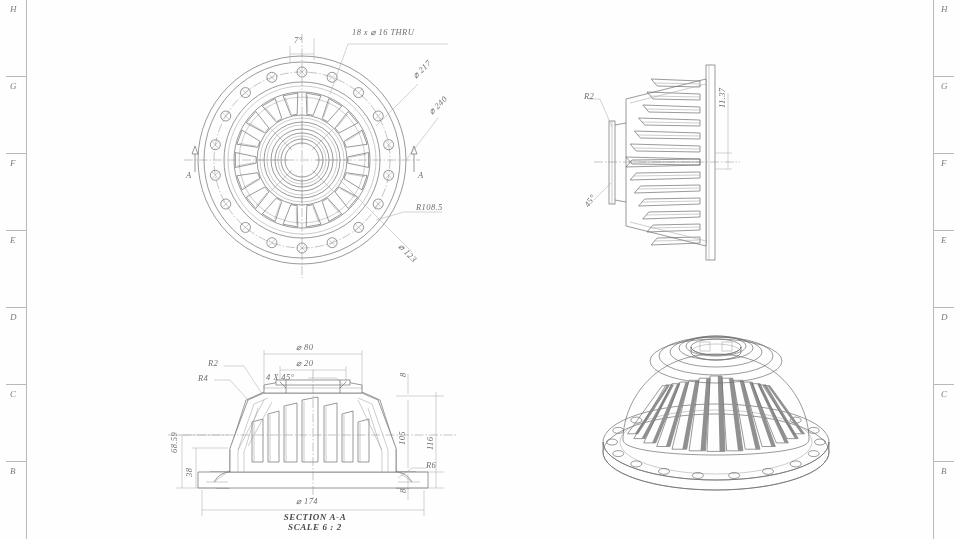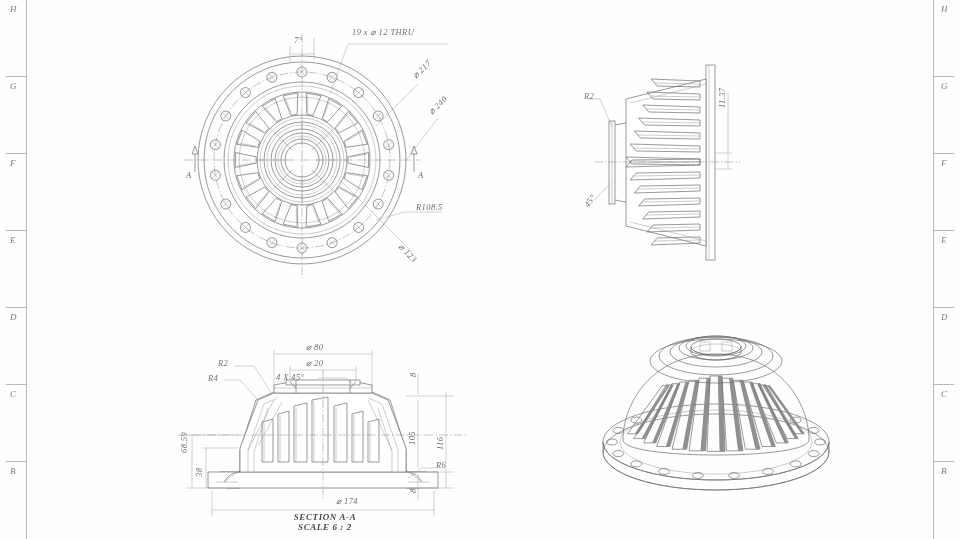--- a/index.html
+++ b/index.html
@@ -226,21 +226,21 @@
         <line class="ln" x1="5" y1="134" x2="5" y2="152"></line>
         <path class="ln" fill="#6f6f6f" d="M2,134 L8,134 L5,126 Z"></path>
       </g>
       <g>
         <line class="ln" x1="224" y1="134" x2="224" y2="152"></line>
         <path class="ln" fill="#6f6f6f" d="M221,134 L227,134 L224,126 Z"></path>
       </g>
     </svg>
 
     <span class="dimtext" style="left:104px;top:15px;">7°</span>
-    <span class="dimtext" style="left:162px;top:7px;">19 x ⌀ 12 THRU</span>
+    <span class="dimtext" style="left:162px;top:7px;">18 x ⌀ 16 THRU</span>
     <span class="dimtext" style="left:224px;top:52px;transform:rotate(-45deg);transform-origin:0 50%;">⌀ 217</span>
     <span class="dimtext" style="left:240px;top:88px;transform:rotate(-45deg);transform-origin:0 50%;">⌀ 240</span>
     <span class="dimtext" style="left:226px;top:182px;">R108.5</span>
     <span class="dimtext" style="left:210px;top:220px;transform:rotate(45deg);transform-origin:0 50%;">⌀ 123</span>
     <span class="dimtext" style="left:-4px;top:150px;">A</span>
     <span class="dimtext" style="left:228px;top:150px;">A</span>
   </div>
 
   <div class="view" style="left:580px;top:65px;width:190px;height:195px;">
     <svg width="190" height="195" viewBox="0 0 190 195">
@@ -302,21 +302,21 @@
       <line class="ln-d" x1="135" y1="104" x2="152" y2="104"></line>
       <line class="ln-d" x1="148" y1="88" x2="148" y2="104"></line>
       <line class="ln-d" x1="148" y1="88" x2="148" y2="28"></line>
     </svg>
 
     <span class="dimtext" style="left:4px;top:26px;">R2</span>
     <span class="dimtext" style="left:6px;top:136px;transform:rotate(-55deg);transform-origin:0 50%;">45°</span>
     <span class="dimtext" style="left:142px;top:38px;transform:rotate(-90deg);transform-origin:0 50%;">11.37</span>
   </div>
 
-  <div class="view" style="left:178px;top:330px;width:290px;height:210px;">
+  <div class="view" style="left:168px;top:330px;width:290px;height:210px;">
     <svg width="290" height="210" viewBox="0 0 290 210">
 
       <path class="ln fillw" d="M62,158 L62,120 L78,70 L96,62 L194,62 L212,70 L228,120 L228,158
                                 L242,158 L248,152 L248,142 L42,142 L42,152 L48,158 Z"></path>
 
       <path class="ln fillw" d="M30,142 L260,142 L260,158 L30,158 Z"></path>
 
       <path class="ln fillw" d="M62,142 L62,118 L80,70 L96,63 L194,63 L210,70 L228,118 L228,142 Z"></path>
 
       <path class="ln fillw" d="M96,63 L96,55 L112,52 L178,52 L194,55 L194,63 Z"></path>
@@ -405,21 +405,21 @@
     <span class="dimtext" style="left:128px;top:12px;">⌀ 80</span>
     <span class="dimtext" style="left:128px;top:28px;">⌀ 20</span>
     <span class="dimtext" style="left:98px;top:42px;">4 X 45°</span>
     <span class="dimtext" style="left:40px;top:28px;">R2</span>
     <span class="dimtext" style="left:30px;top:43px;">R4</span>
     <span class="dimtext" style="left:258px;top:130px;">R6</span>
     <span class="dimtext" style="left:6px;top:118px;transform:rotate(-90deg);transform-origin:0 50%;">68.59</span>
     <span class="dimtext" style="left:21px;top:142px;transform:rotate(-90deg);transform-origin:0 50%;">38</span>
     <span class="dimtext" style="left:234px;top:110px;transform:rotate(-90deg);transform-origin:0 50%;">105</span>
     <span class="dimtext" style="left:262px;top:115px;transform:rotate(-90deg);transform-origin:0 50%;">116</span>
-    <span class="dimtext" style="left:128px;top:166px;margin-left:30px;">⌀ 174</span>
+    <span class="dimtext" style="left:128px;top:166px;">⌀ 174</span>
     <span class="dimtext" style="left:235px;top:42px;transform:rotate(-90deg);transform-origin:0 50%;">8</span>
     <span class="dimtext" style="left:235px;top:158px;transform:rotate(-90deg);transform-origin:0 50%;">8</span>
 
     <span class="title-txt" style="left:92px;top:182px;width:110px;">SECTION A-A</span>
     <span class="title-txt" style="left:92px;top:192px;width:110px;">SCALE 6 : 2</span>
   </div>
 
   <div class="view" style="left:596px;top:330px;width:240px;height:185px;">
     <svg width="240" height="185" viewBox="0 0 240 185">
       <defs>

